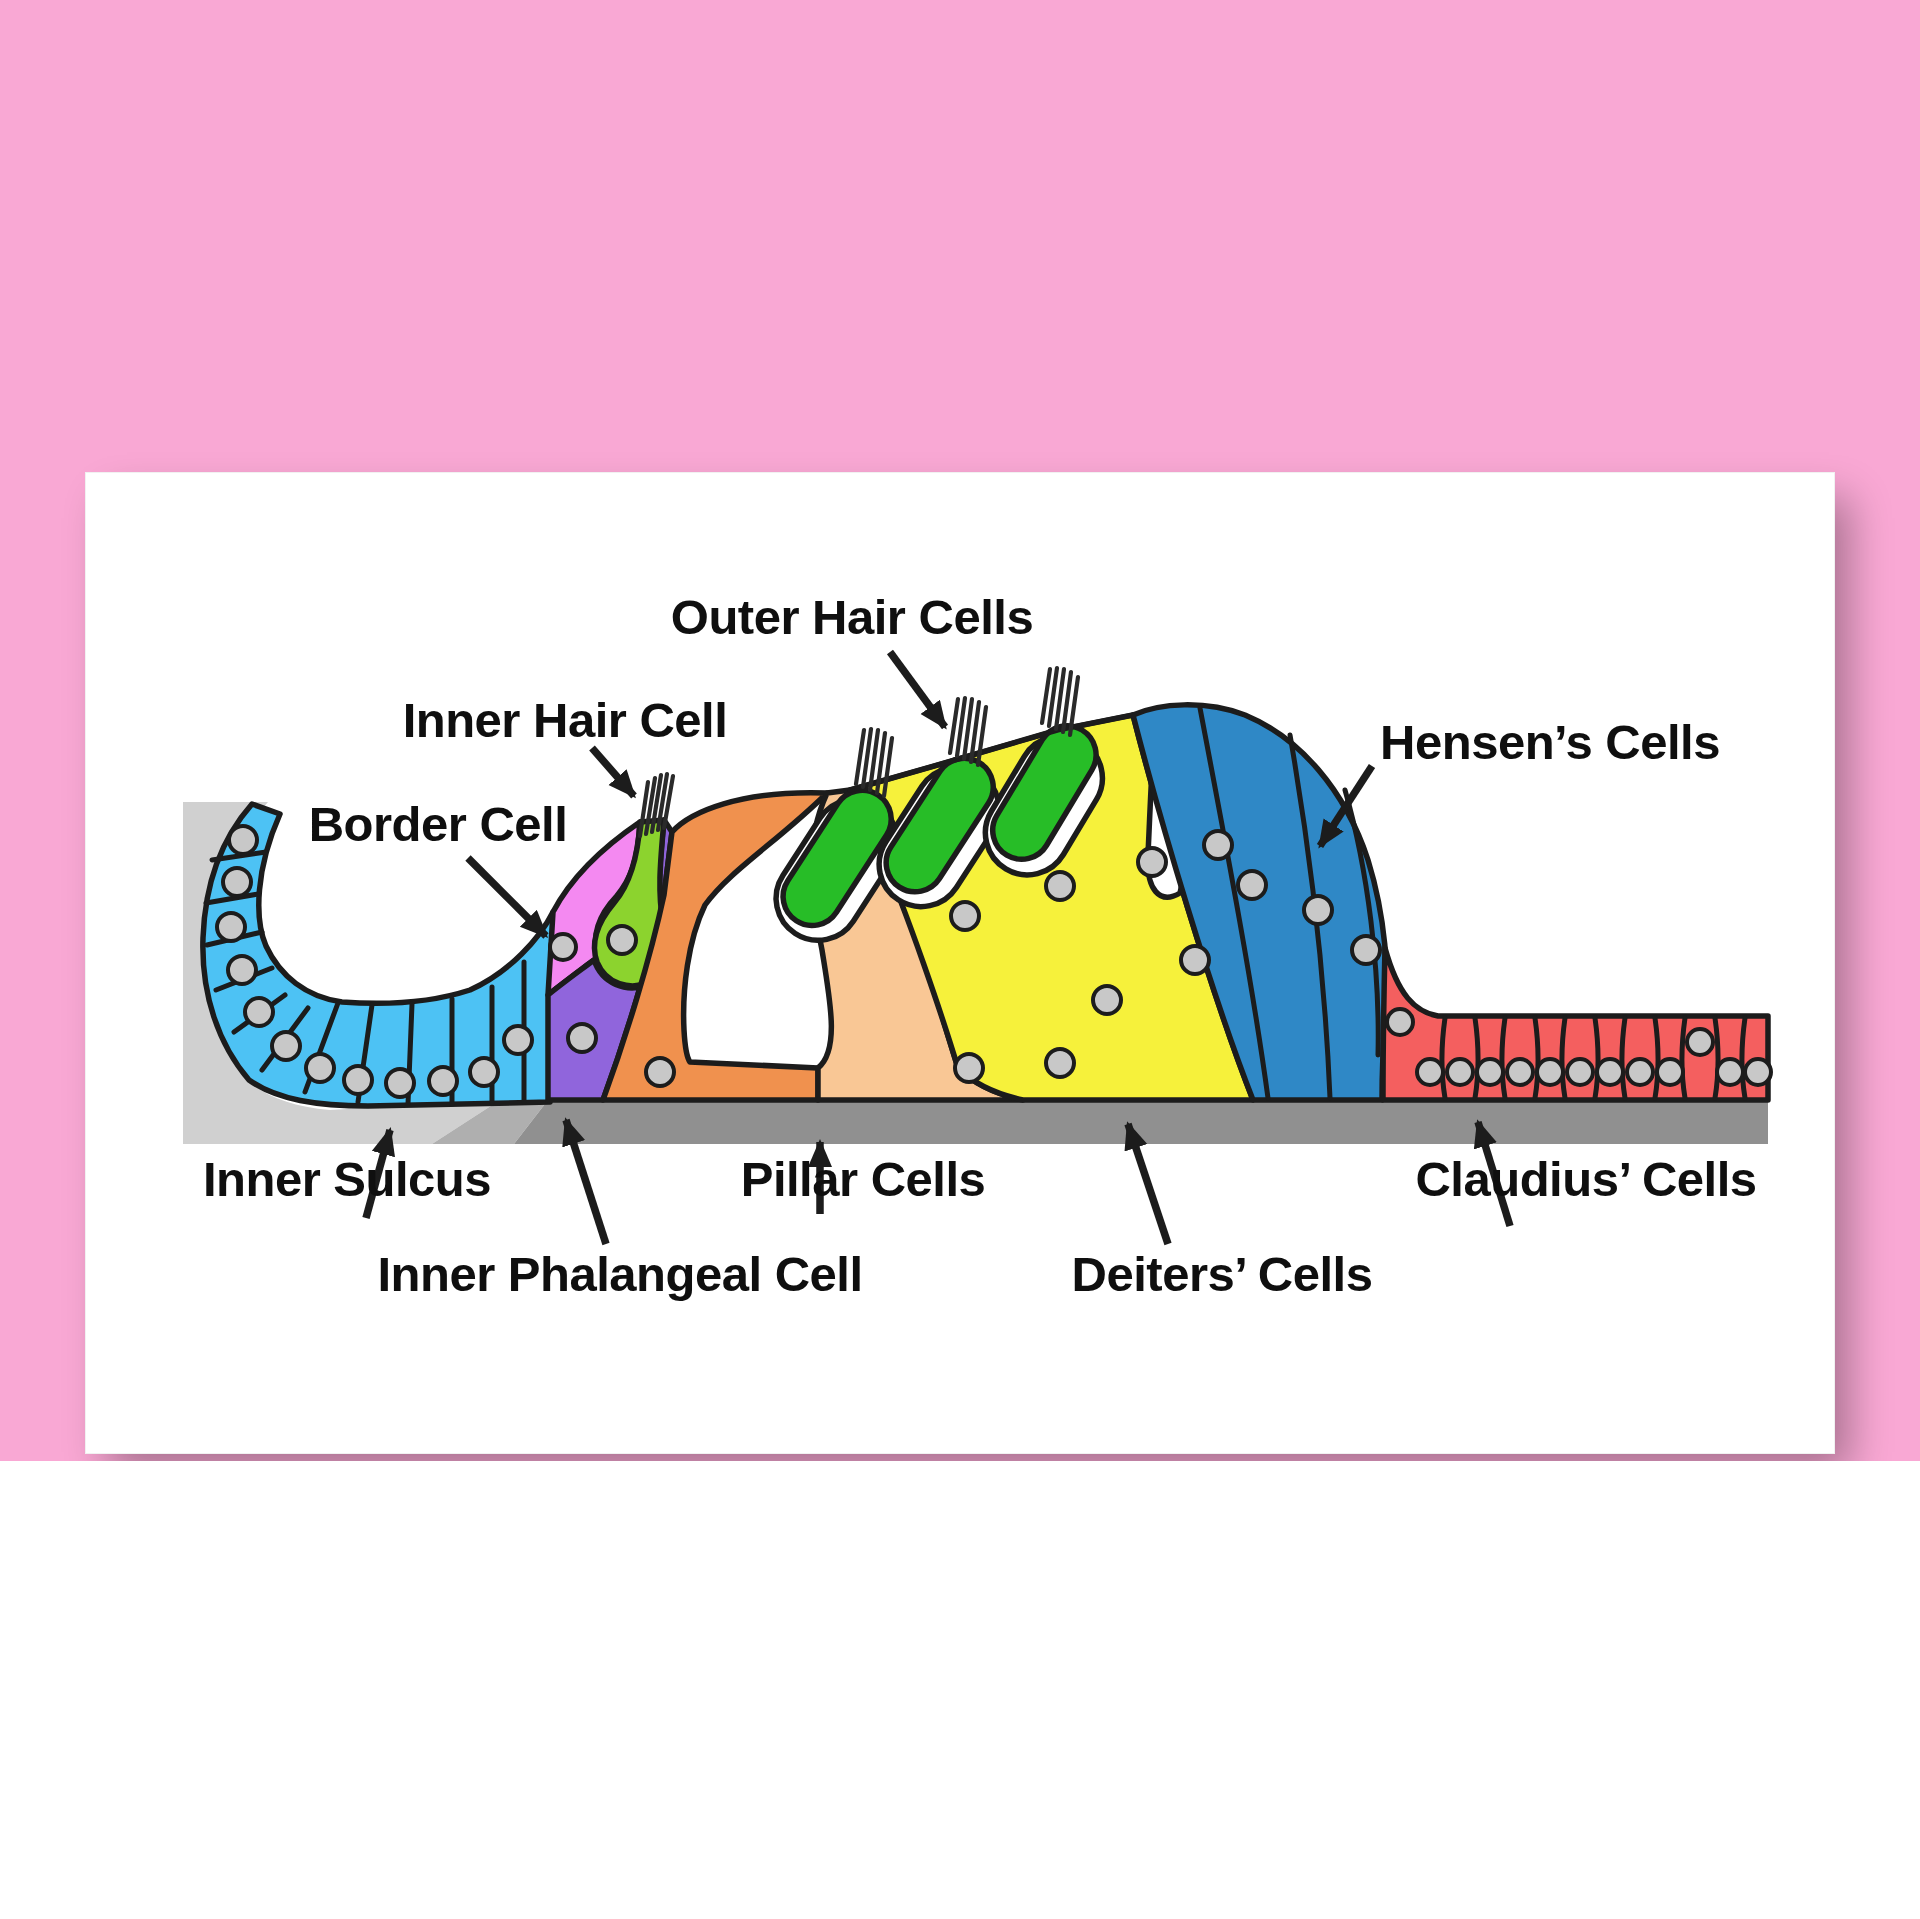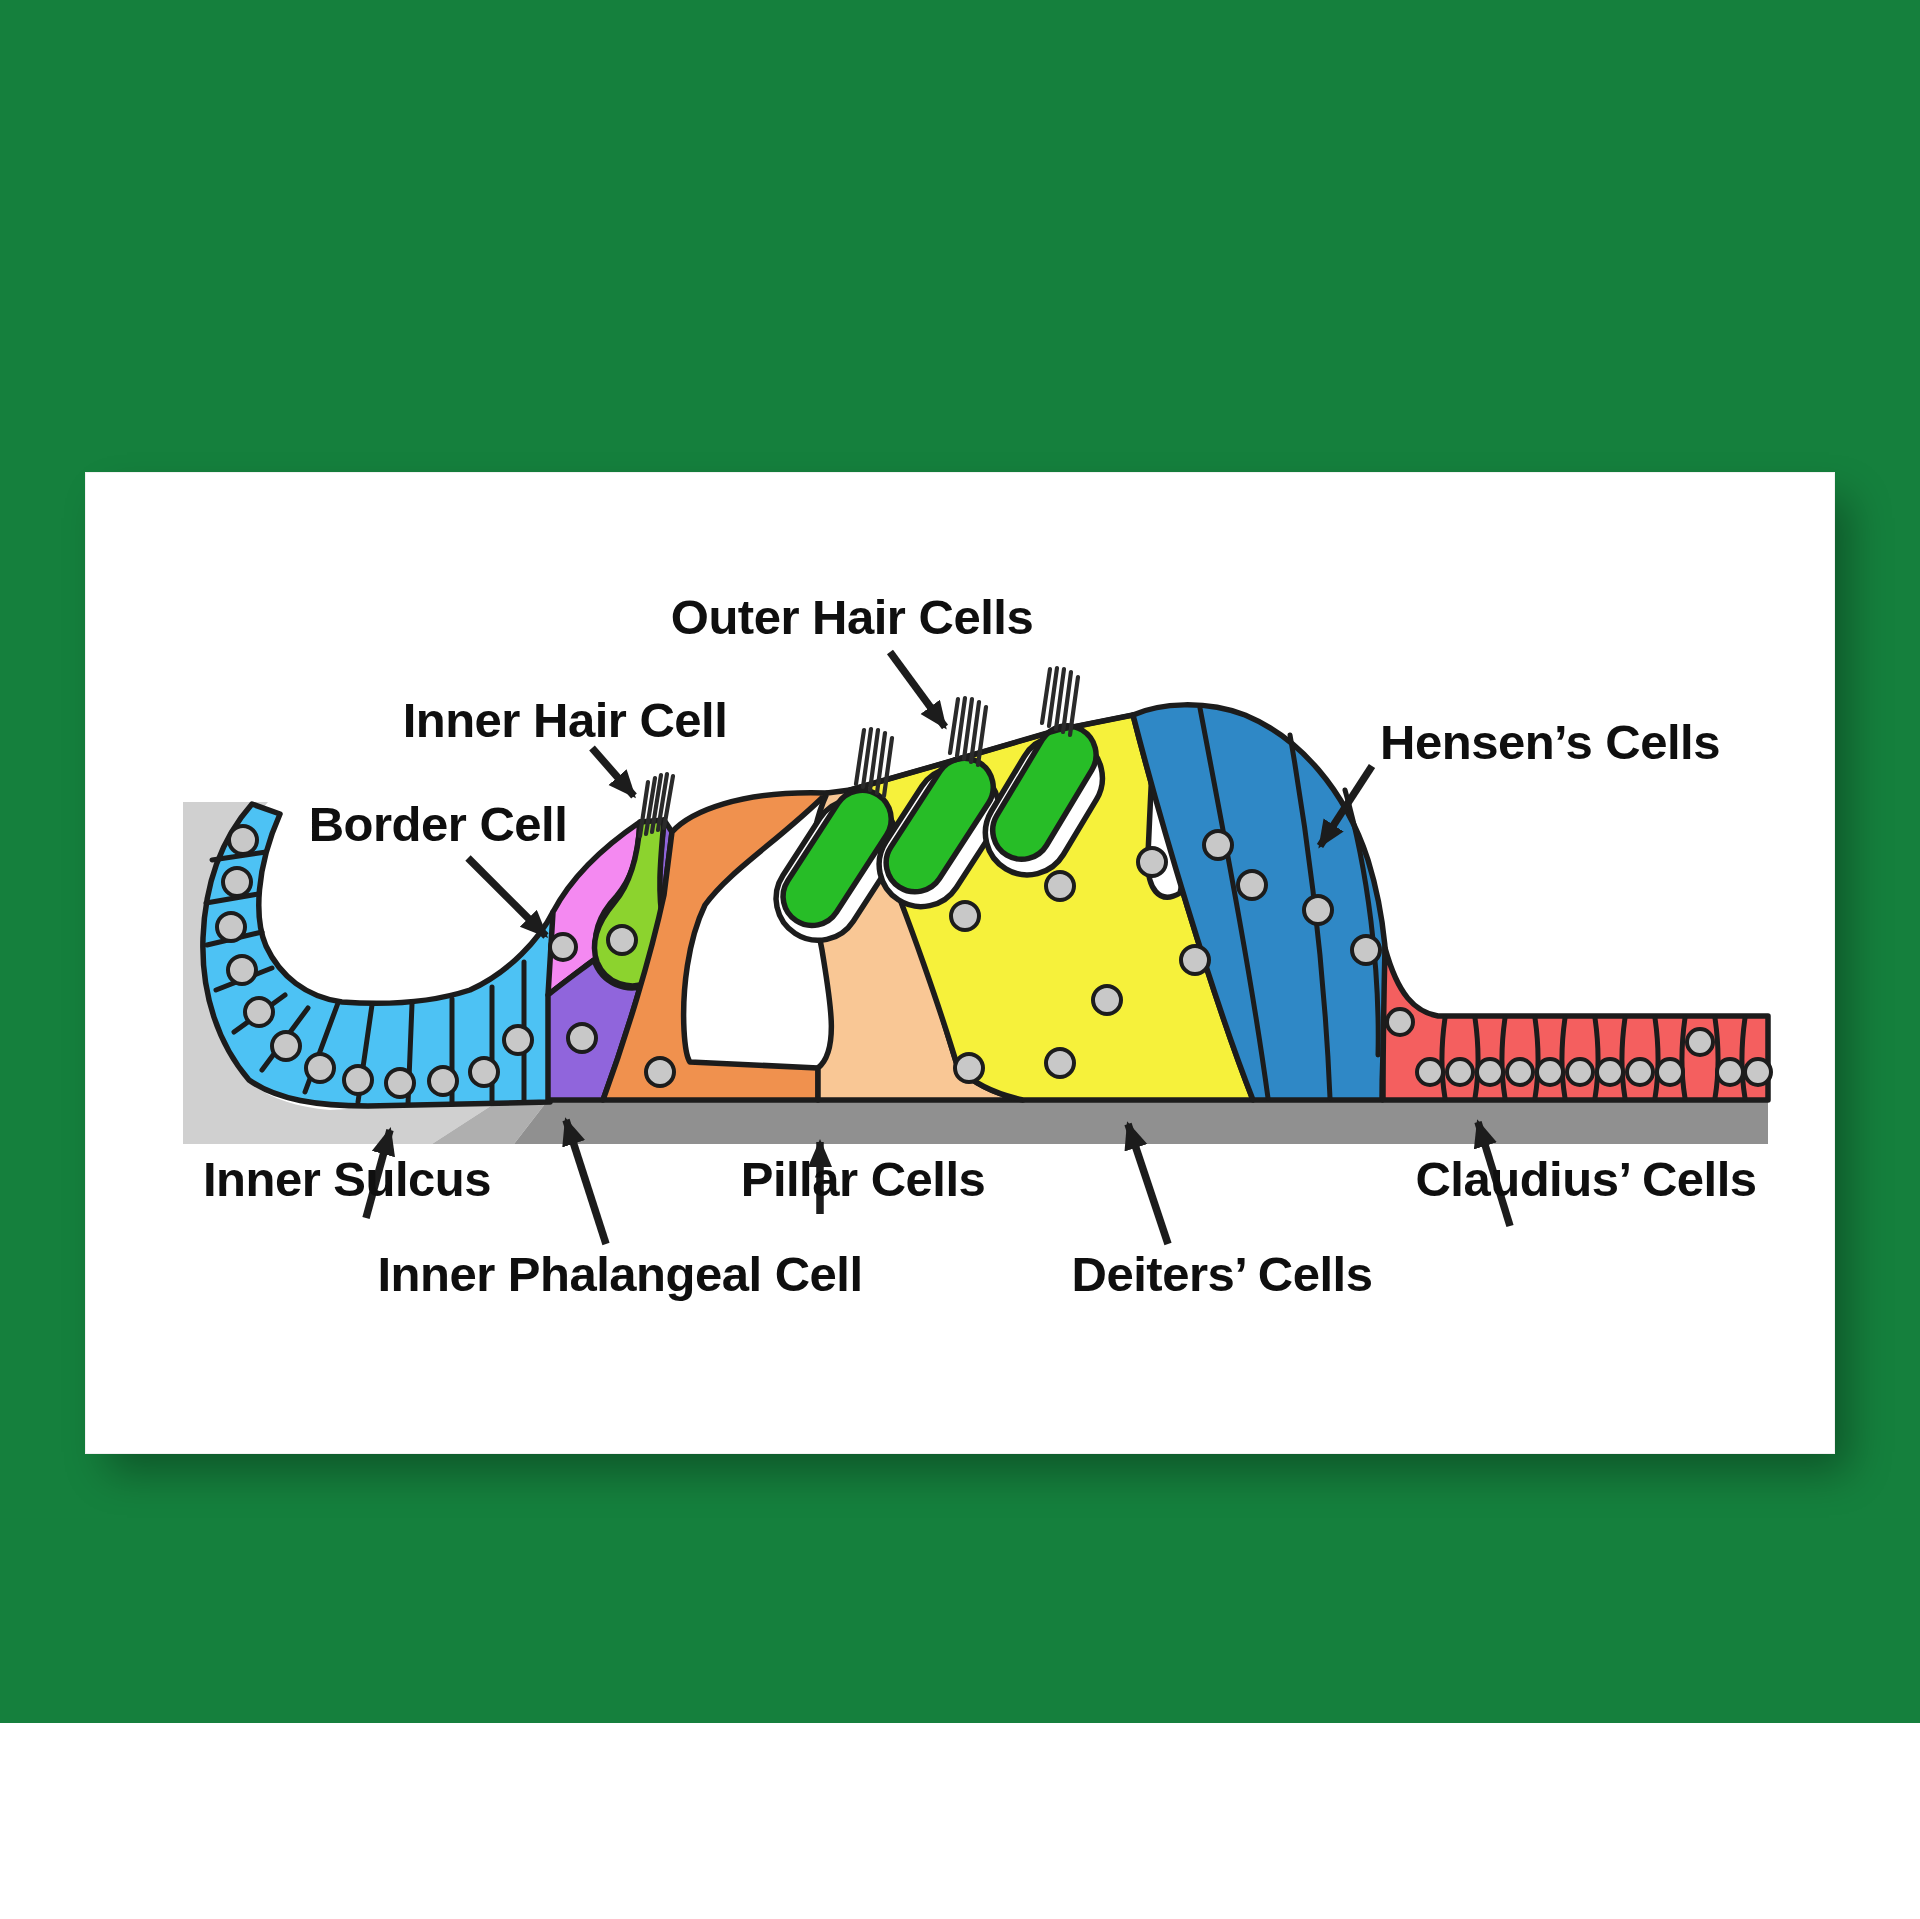--- a/index.html
+++ b/index.html
@@ -1,16 +1,16 @@
 <!DOCTYPE html>
 <html style="--c-inner_sulcus_cells: #4DC2F4; --c-border_cell: #F489F1; --c-inner_hair_cell: #8CD32E; --c-inner_phalangeal_cell: #9065DC; --c-inner_pillar_cell: #F0914E; --c-outer_pillar_cell: #F9C795; --c-outer_hair_cells: #27BD27; --c-deiters_cells: #F6F13B; --c-hensens_cells: #2F88C6; --c-claudius_cells: #F45F5F; --c-basilar_membrane_light: #D0D0D0; --c-basilar_membrane_mid: #AFAFAF; --c-basilar_membrane_dark: #909090; --c-nucleus: #C8C8C8; --c-outline: #1C1C1C; --c-label_text: #0F0F0F;"><head>
 <meta charset="utf-8">
 <style>
   html,body{margin:0;padding:0;background:#ffffff;}
-  #stage{position:relative;width:1920px;height:1723px;background:#15803d;overflow:hidden;
+  #stage{position:relative;width:1920px;height:1461px;background:#f9a8d4;overflow:hidden;
          font-family:"Liberation Sans",sans-serif;}
   #card{position:absolute;left:85px;top:472px;width:1748px;height:980px;background:#ffffff;
         border:1px solid #f1f1f1;box-shadow:18px 22px 40px -4px rgba(0,0,0,0.33);}
   #diagram{position:absolute;left:0;top:0;width:1920px;height:1919px;}
   .outl{stroke:var(--c-outline);stroke-width:5.5;stroke-linejoin:round;stroke-linecap:round;}
   .thin{stroke:var(--c-outline);stroke-width:5;fill:none;stroke-linecap:round;}
   .nucleus{fill:var(--c-nucleus);stroke:var(--c-outline);stroke-width:4;}
   .hair{stroke:#2a2a2a;stroke-width:4.2;stroke-linecap:round;}
   .arrow{stroke:var(--c-outline);stroke-width:7.5;fill:none;}
   .lbl{fill:var(--c-label_text);font-weight:bold;font-size:49px;letter-spacing:-0.5px;}

